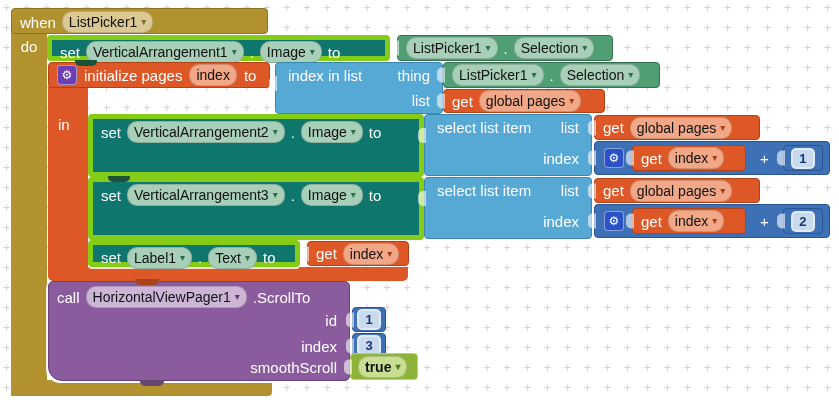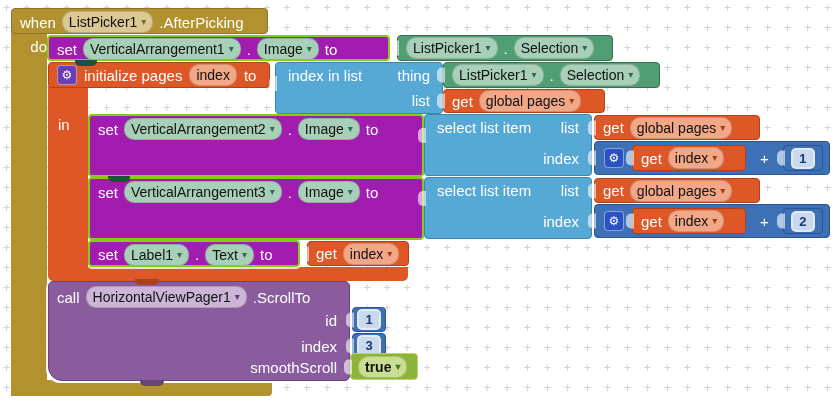--- a/index.html
+++ b/index.html
@@ -16,21 +16,21 @@
          border-radius:10px;color:#111;font-size:14px;border:1px solid rgba(0,0,0,0.15);
          white-space:nowrap;}
   .dd{font-size:10px;line-height:1;}
   .plug{position:absolute;left:-7px;top:50%;transform:translateY(-50%);width:8px;height:15px;
         background:rgba(255,255,255,0.6);border-radius:5px 0 0 5px;}
   .bump{position:absolute;height:6px;width:22px;border-radius:0 0 5px 5px;z-index:3;}
   .rlabel{position:absolute;right:12px;text-align:right;height:26px;line-height:26px;color:#fff;}
   
   .gold{background:#B2922F;}
   .goldb{border:1px solid #8d7323;}
-  .dgreen{background:#a21caf;border:2px solid #84cc16;}
+  .dgreen{background:#0f766e;border:5px solid #84cc16;}
   .mgreen{background:#509E74;border:1px solid #35714f;}
   .orange{background:#DE5727;border:1px solid #b04218;}
   .orangeflat{background:#DE5727;}
   .lblue{background:#57A9D5;border:1px solid #3c86ad;}
   .dblue{background:#3E70B6;border:1px solid #2a5391;}
   .purple{background:#8A5C9D;border:1px solid #67427c;}
   .lgreen{background:#8DB438;border:1px solid #b7d56c;}
   .f-gold{background:#DBC892;}
   .f-green{background:#A8CFB8;}
   .f-orange{background:#F2A787;}
@@ -69,31 +69,30 @@
       <div class="gridrow" style="top: 260px;">+++++++++++++++++++++++++++++++++++++++++++</div>
       <div class="gridrow" style="top: 280px;">+++++++++++++++++++++++++++++++++++++++++++</div>
       <div class="gridrow" style="top: 300px;">+++++++++++++++++++++++++++++++++++++++++++</div>
       <div class="gridrow" style="top: 320px;">+++++++++++++++++++++++++++++++++++++++++++</div>
       <div class="gridrow" style="top: 340px;">+++++++++++++++++++++++++++++++++++++++++++</div>
       <div class="gridrow" style="top: 360px;">+++++++++++++++++++++++++++++++++++++++++++</div>
       <div class="gridrow" style="top: 380px;">+++++++++++++++++++++++++++++++++++++++++++</div>
     </div>
 
   <div class="block gold" style="left:11px;top:30px;width:36px;height:366px;">
-    <div style="position:absolute;top:8px;left:0;width:36px;text-align:right;">do</div>
+    <div style="position:absolute;top:8px;left:0;width:36px;text-align:center;">do</div>
   </div>
   <div class="block gold" style="left:11px;top:380px;width:261px;height:16px;border-radius:0 0 4px 10px;"></div>
   <div class="block gold goldb r4" style="left:11px;top:8px;width:257px;height:26px;">
     <div class="row">
       <span>when</span>
       <span class="field f-gold">
         <span>ListPicker1</span>
         <span class="dd" style="color:#7a6a33;">▾</span>
       </span>
-      <span>.AfterPicking</span>
     </div>
   </div>
 
   <div class="block dgreen r4" style="left:47px;top:35px;width:343px;height:26px;">
     <div class="row" style="height:24px;">
       <span>set</span>
       <span class="field f-green">
         <span>VerticalArrangement1</span>
         <span class="dd" style="color:#2f6c4d;">▾</span>
       </span>

